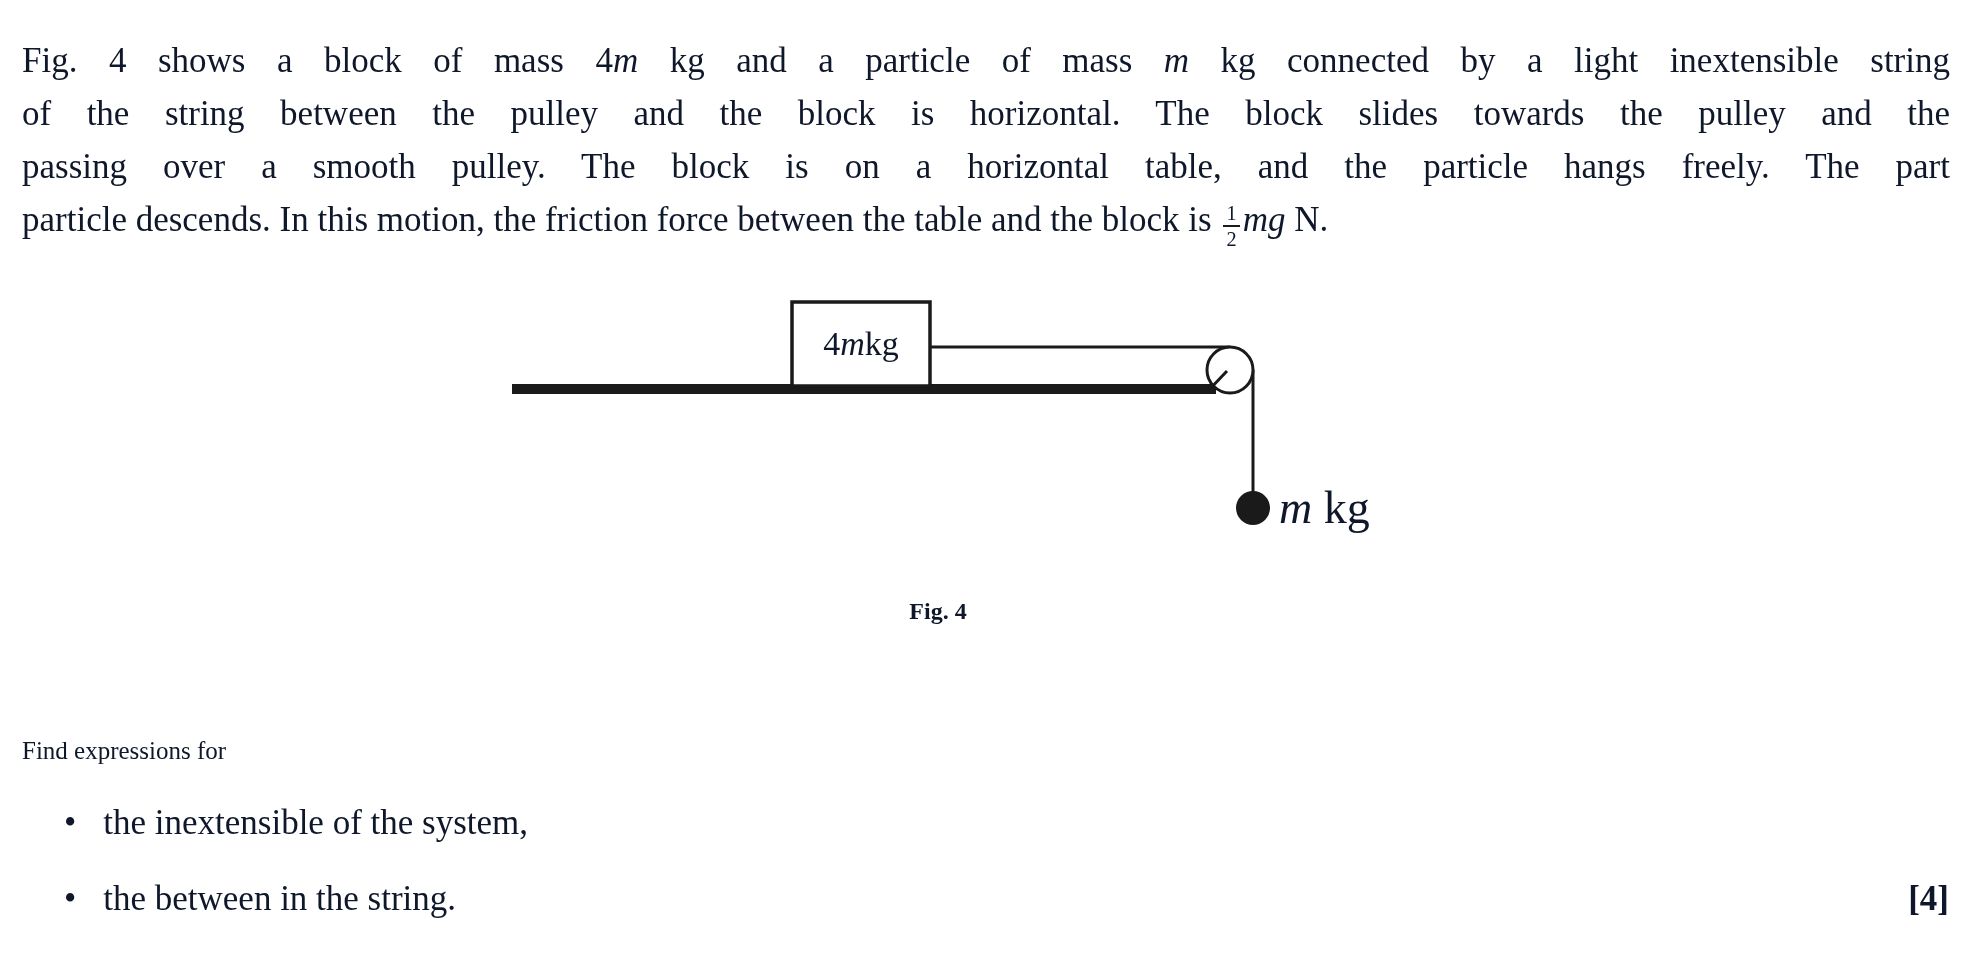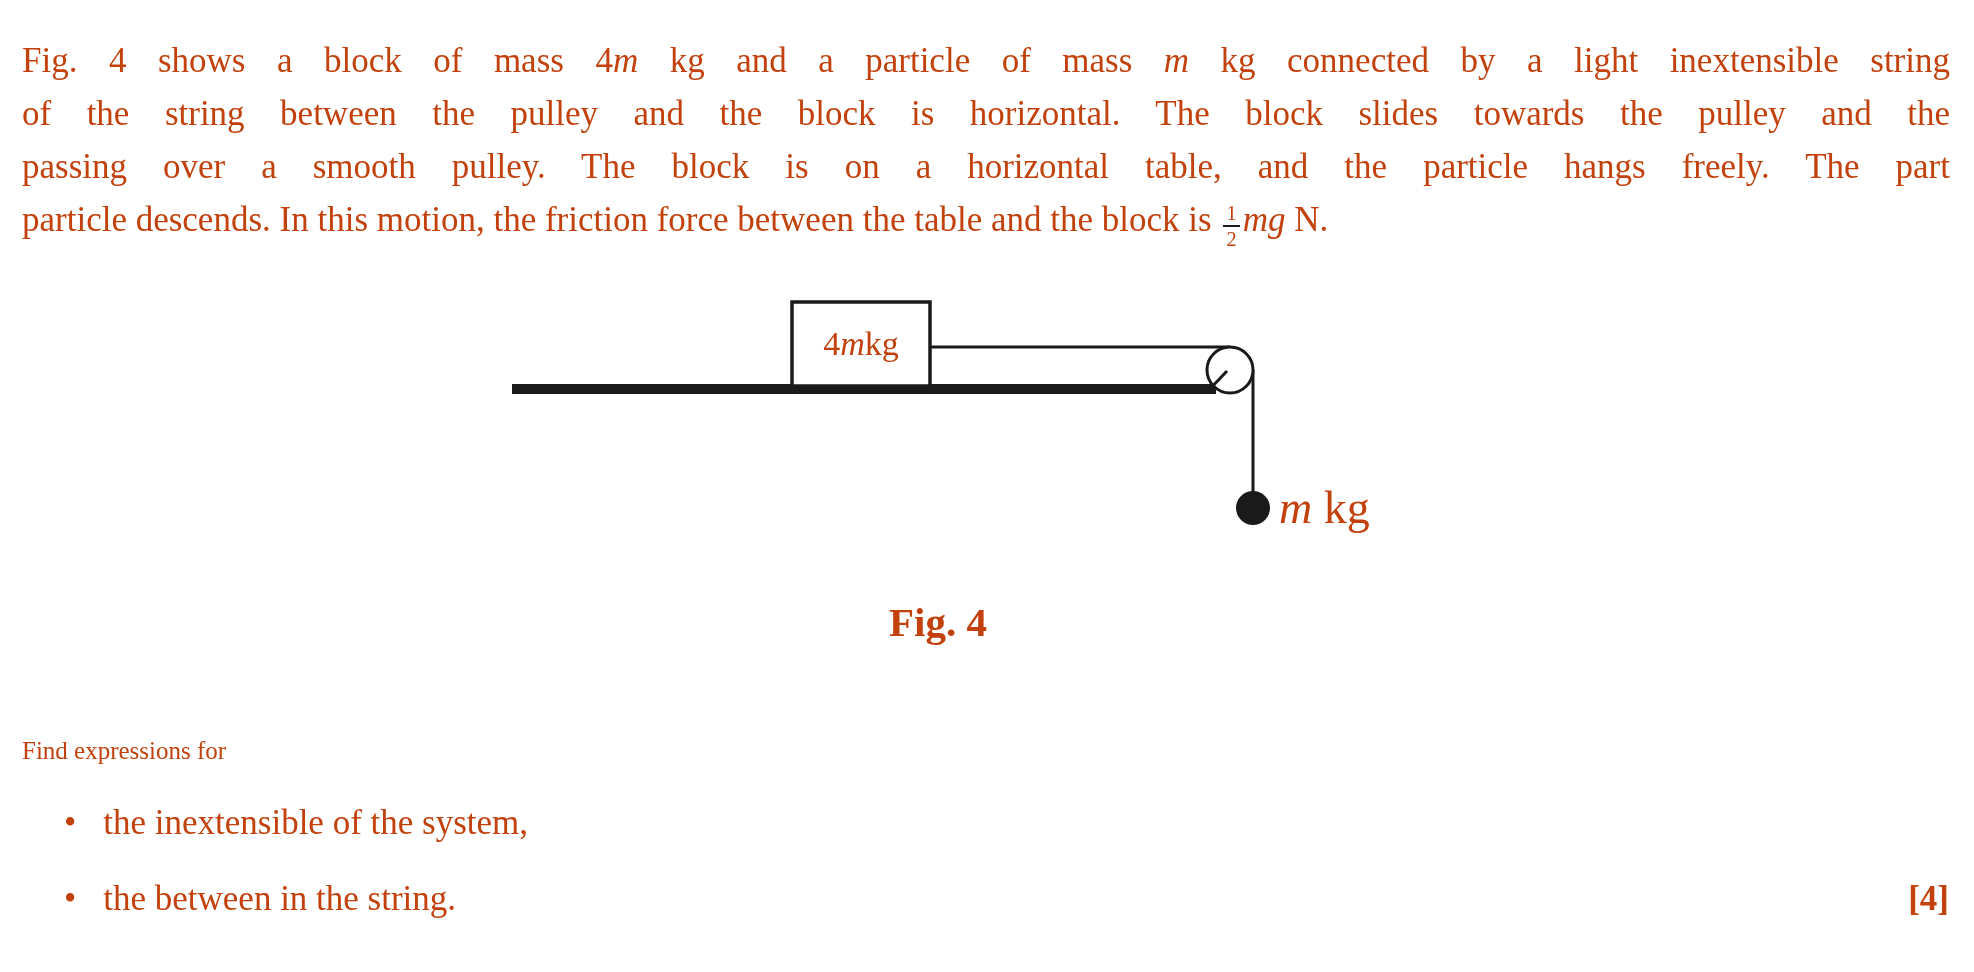--- a/index.html
+++ b/index.html
@@ -1,20 +1,20 @@
 <!DOCTYPE html>
 <html><head>
 <meta charset="utf-8">
 <style>
   html,body{margin:0;padding:0;background:#ffffff;}
   .page{
     position:relative;
     width:1974px;height:972px;
     background:#ffffff;
-    color:#c2410c;
+    color:#0f172a;
     font-family:"Liberation Serif", serif;
     overflow:hidden;
   }
   
   .para{position:absolute;left:22px;top:34px;width:1928px;}
   .pline{
     height:53px;line-height:53px;font-size:35px;
     white-space:normal;
   }
   .just{text-align:justify;text-align-last:justify;}
@@ -31,21 +31,21 @@
     position:absolute;left:792px;top:302px;width:138px;height:84px;
     display:flex;align-items:center;justify-content:center;
     font-size:34px;
   }
   .particle-label{
     position:absolute;left:1279px;top:484px;height:48px;line-height:48px;
     font-size:46px;
   }
   .caption{
     position:absolute;left:738px;top:598px;width:400px;
-    text-align:center;font-size:41px;font-weight:700;
+    text-align:center;font-size:24px;font-weight:700;
   }
   
   .intro{position:absolute;left:22px;top:726px;font-size:25px;line-height:50px;}
   .bullet-row{position:absolute;left:64px;display:flex;gap:27px;font-size:35px;line-height:50px;}
   .bullet-row.b1{top:798px;}
   .bullet-row.b2{top:874px;}
   .bullet{font-size:35px;}
   .marks{
     position:absolute;right:25px;top:874px;
     font-size:35px;line-height:50px;font-weight:700;text-align:right;

